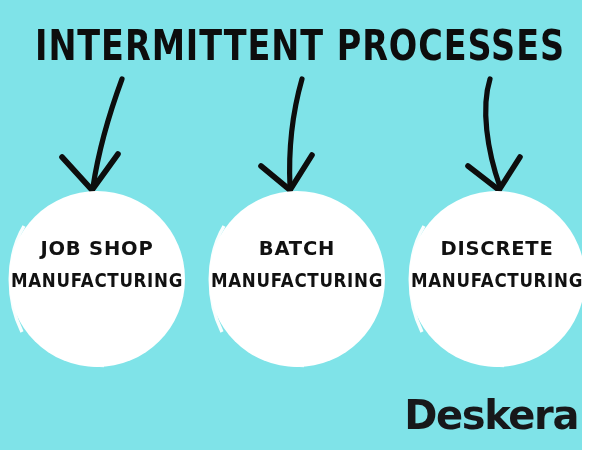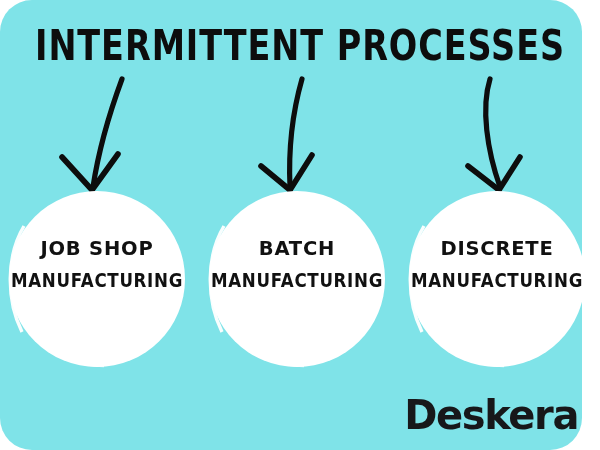--- a/index.html
+++ b/index.html
@@ -11,21 +11,20 @@
     height: 450px;
     overflow: hidden;
     font-family: "DejaVu Sans", sans-serif;
   }
   #infographic {
     position: relative;
     width: 582px;
     height: 450px;
     background: #7fe3e8;
     overflow: hidden;
-    border-radius: 32px;
   }
   #scene {
     position: absolute;
     left: 0;
     top: 0;
     width: 600px;
     height: 450px;
   }
   .title-text {
     font-family: "DejaVu Sans", sans-serif;

